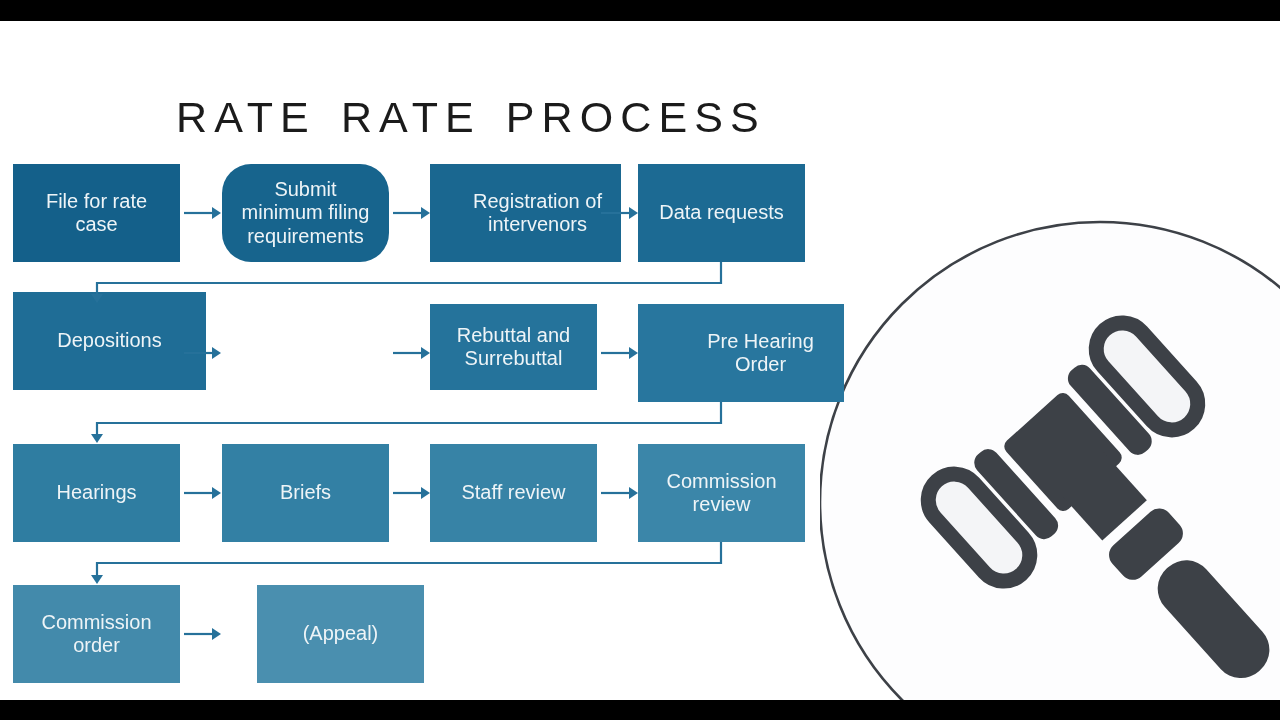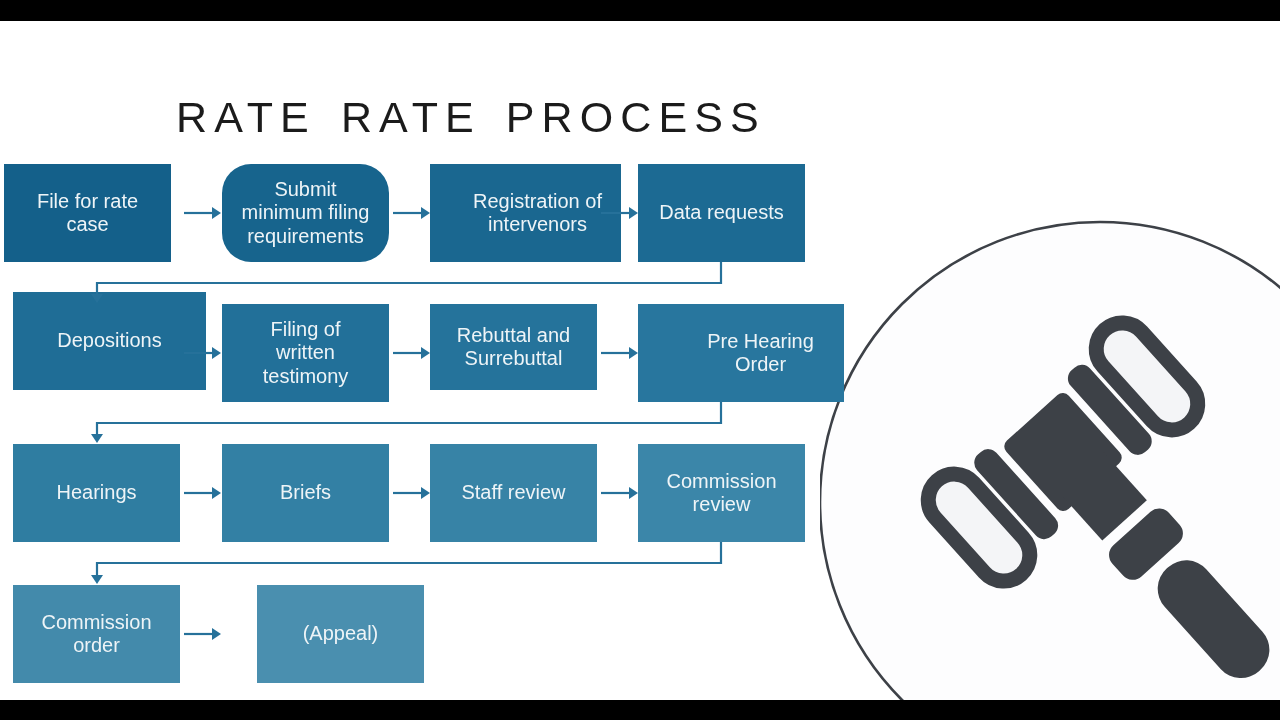--- a/index.html
+++ b/index.html
@@ -34,43 +34,38 @@
   .gavel-cap{fill:var(--gavel_cap_fill,#f4f5f7);stroke:var(--gavel,#3d4147);stroke-width:15;}
 </style>
 </head>
 <body>
 
 <div class="stage">
 
   <div class="slide-title">RATE RATE PROCESS</div>
 
   <div id="flowchart-layer">
-      <div class="flow-box" style="left: 4px; top: 164px; width: 167px; height: 98px; background: rgb(20, 96, 138);">
+      <div class="flow-box" style="left: 13px; top: 164px; width: 167px; height: 98px; background: rgb(20, 96, 138);">
         <span>File for rate
 case</span>
       </div>
       <div class="flow-box" style="left: 222px; top: 164px; width: 167px; height: 98px; background: rgb(23, 100, 141); border-radius: 29px;">
         <span>Submit
 minimum filing
 requirements</span>
       </div>
       <div class="flow-box" style="left: 430px; top: 164px; width: 167px; height: 98px; background: rgb(26, 103, 144); padding-left: 24px;">
         <span>Registration of
 intervenors</span>
       </div>
       <div class="flow-box" style="left: 638px; top: 164px; width: 167px; height: 98px; background: rgb(28, 106, 147);">
         <span>Data requests</span>
       </div>
       <div class="flow-box" style="left: 13px; top: 292px; width: 193px; height: 98px; background: rgb(31, 109, 150);">
         <span>Depositions</span>
-      </div>
-      <div class="flow-box" style="left: 222px; top: 304px; width: 167px; height: 98px; background: rgb(34, 112, 153);">
-        <span>Filing of
-written
-testimony</span>
       </div>
       <div class="flow-box" style="left: 430px; top: 304px; width: 167px; height: 86px; background: rgb(37, 115, 155);">
         <span>Rebuttal and
 Surrebuttal</span>
       </div>
       <div class="flow-box" style="left: 638px; top: 304px; width: 167px; height: 98px; background: rgb(40, 118, 158); padding-left: 39px;">
         <span>Pre Hearing
 Order</span>
       </div>
       <div class="flow-box" style="left: 13px; top: 444px; width: 167px; height: 98px; background: rgb(47, 125, 161); justify-content: center;">

